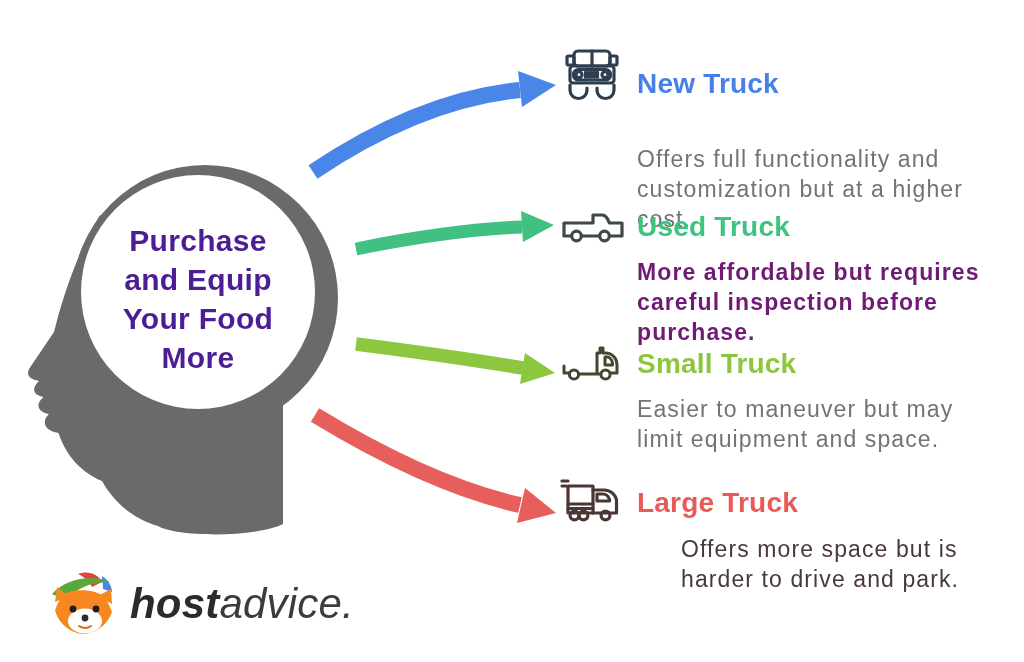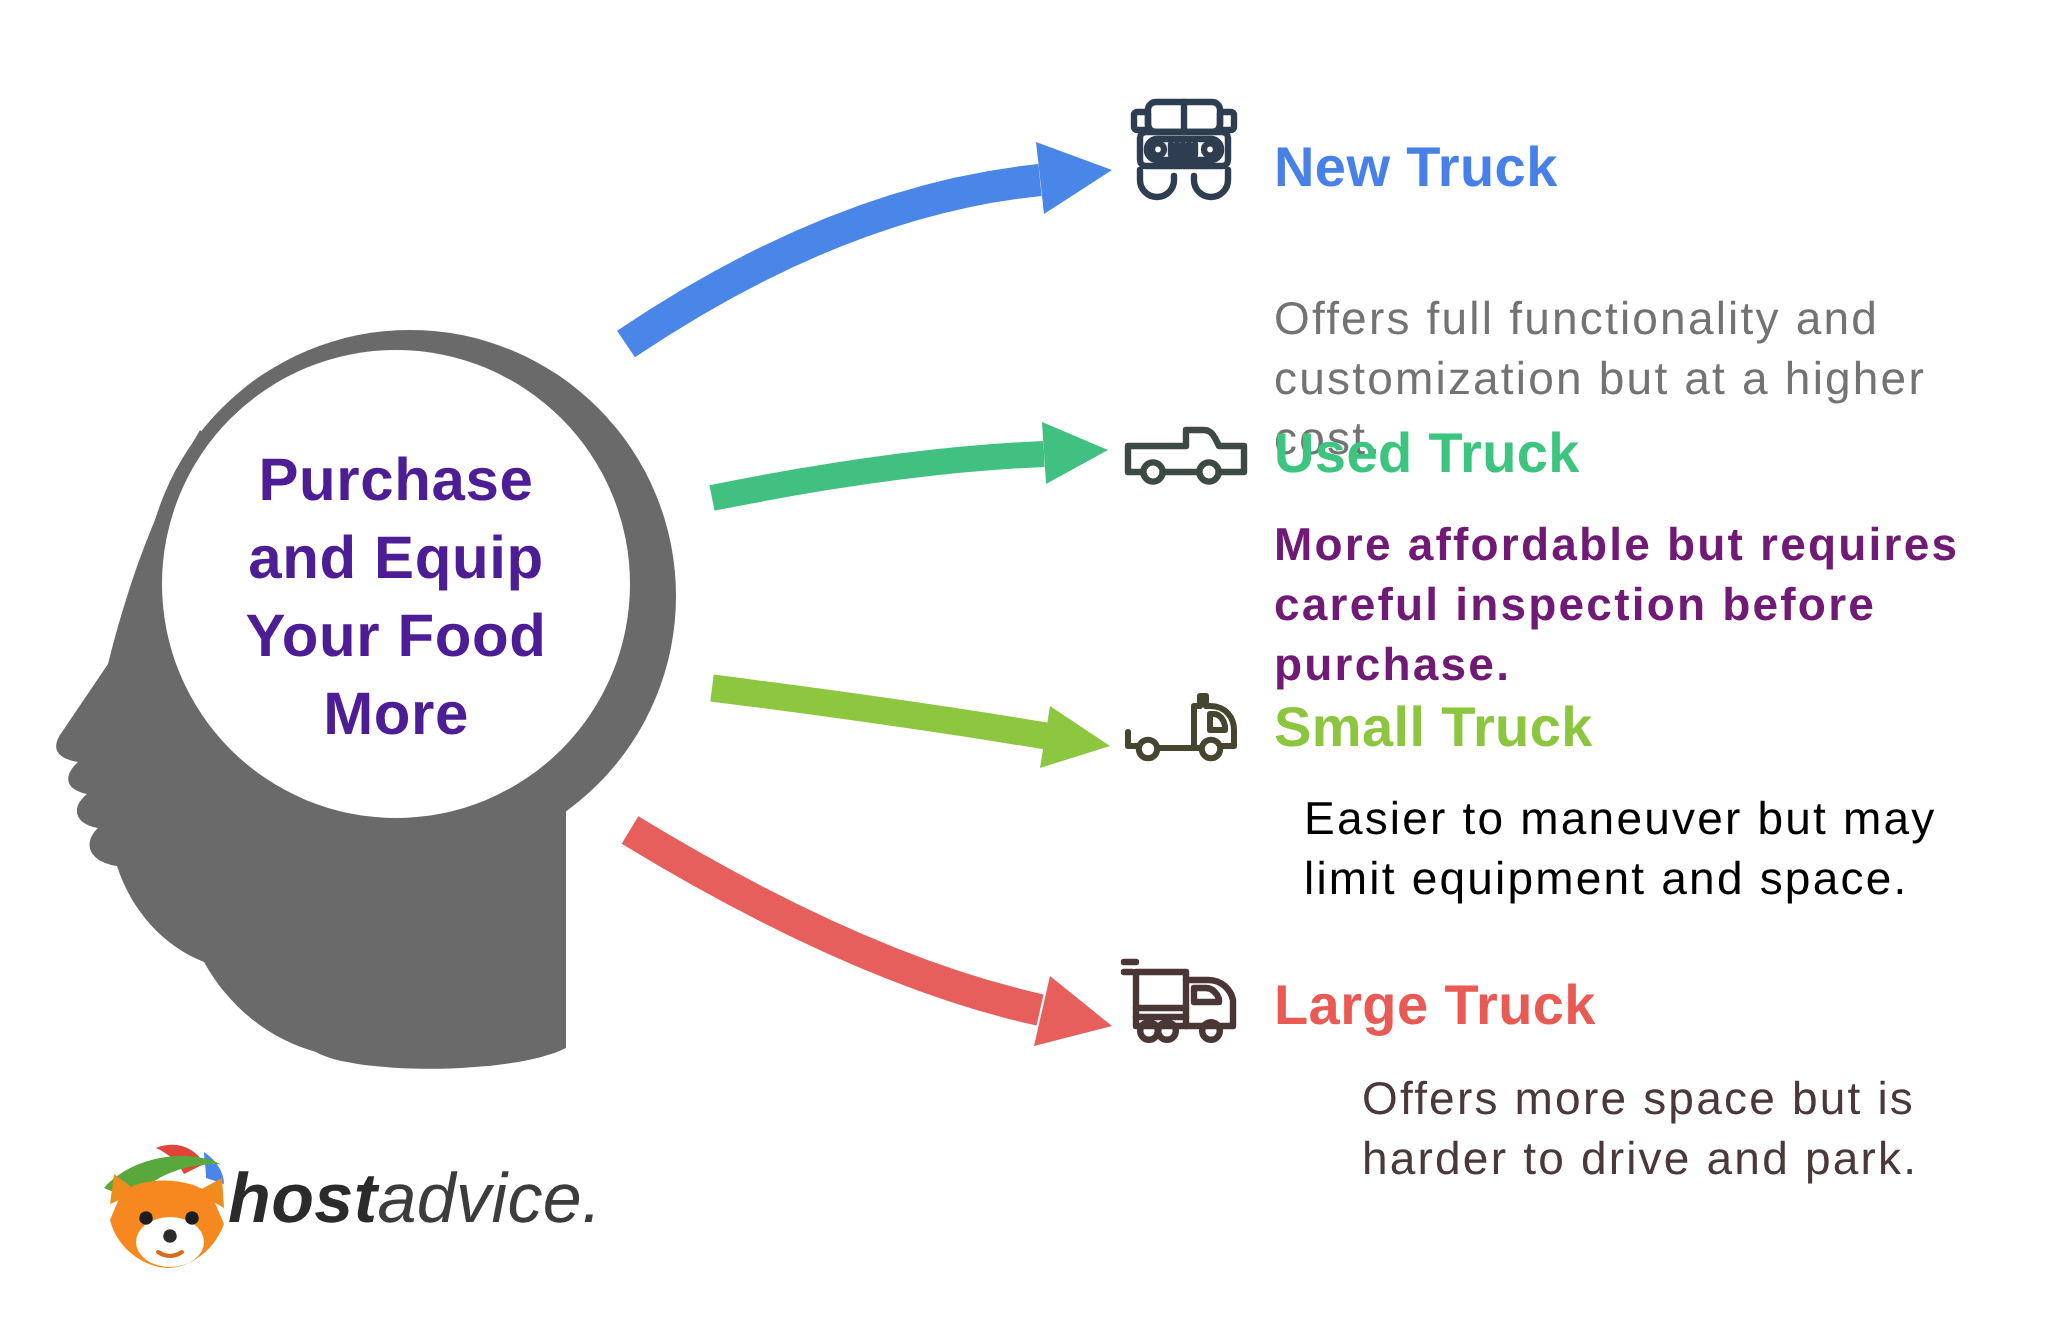--- a/index.html
+++ b/index.html
@@ -5,21 +5,21 @@
   html,body{margin:0;padding:0;background:#fff;}
   .canvas{position:relative;width:1024px;height:662px;background:#ffffff;overflow:hidden;
           font-family:"Liberation Sans",sans-serif;}
   .scene{position:absolute;left:0;top:0;width:1024px;height:662px;}
   .head-title{position:absolute;left:88px;top:221px;width:220px;text-align:center;
               font-weight:700;font-size:30px;line-height:39px;letter-spacing:.3px;}
   .head-title div{white-space:nowrap;}
   .opt-icon{position:absolute;left:560px;}
   .opt-head{position:absolute;left:637px;font-size:28px;font-weight:700;line-height:32px;letter-spacing:.2px;}
   .opt-desc{position:absolute;left:637px;width:352px;font-size:23px;line-height:30px;letter-spacing:1.1px;}
-  .brand{position:absolute;left:114px;top:580px;font-size:35px;font-style:italic;
+  .brand{position:absolute;left:130px;top:580px;font-size:42px;font-style:italic;
          letter-spacing:.2px;white-space:nowrap;}
   .brand .b1{font-weight:700;color:#2b2b2b;}
   .brand .b2{font-weight:400;color:#3c3c3c;}
   .fox{position:absolute;left:46px;top:570px;}
 </style>
 </head>
 <body>
 
 <div class="canvas">
 
@@ -102,21 +102,21 @@
     <svg width="62" height="44" viewBox="0 0 62 44" fill="none" stroke="currentColor" stroke-width="3" stroke-linecap="round" stroke-linejoin="round">
       <path d="M4 22 V29 H9.5"></path>
       <path d="M19 30 H40"></path>
       <path d="M37 29 V9 H40 V4 H43 V9 H45 C53 9 57 15 57 21 V29 H51"></path>
       <path d="M45 13 H47 C50 13 52 16 52.5 19 V21 H45 Z"></path>
       <circle cx="14" cy="30.5" r="4.6"></circle>
       <circle cx="45.5" cy="30.5" r="4.6"></circle>
     </svg>
   </div>
   <div class="opt-head" style="top: 348px; color: rgb(140, 198, 62);">Small Truck</div>
-  <div class="opt-desc" style="top: 394px; color: #000000; margin-left: 15px;">Easier to maneuver but may limit equipment and space.</div>
+  <div class="opt-desc" style="top: 394px; color: #737373;">Easier to maneuver but may limit equipment and space.</div>
 
   <div class="opt-icon" style="top: 477px; color: rgb(74, 55, 53);">
     <svg width="62" height="48" viewBox="0 0 62 48" fill="none" stroke="currentColor" stroke-width="3.2" stroke-linecap="round" stroke-linejoin="round">
       <path d="M2 4 H8 M2 9 H6"></path>
       <path d="M8 9 H33 V36 H8 Z"></path>
       <path d="M8 27 H33 M8 31.5 H33"></path>
       <path d="M33 13 H44 C51 13 55.5 18 56.5 23 V36 H33"></path>
       <path d="M37 17 H43 C46 17 48.5 19.5 49.5 22.5 V24 H37 Z"></path>
       <circle cx="14.5" cy="38.5" r="4.4"></circle>
       <circle cx="23.5" cy="38.5" r="4.4"></circle>

